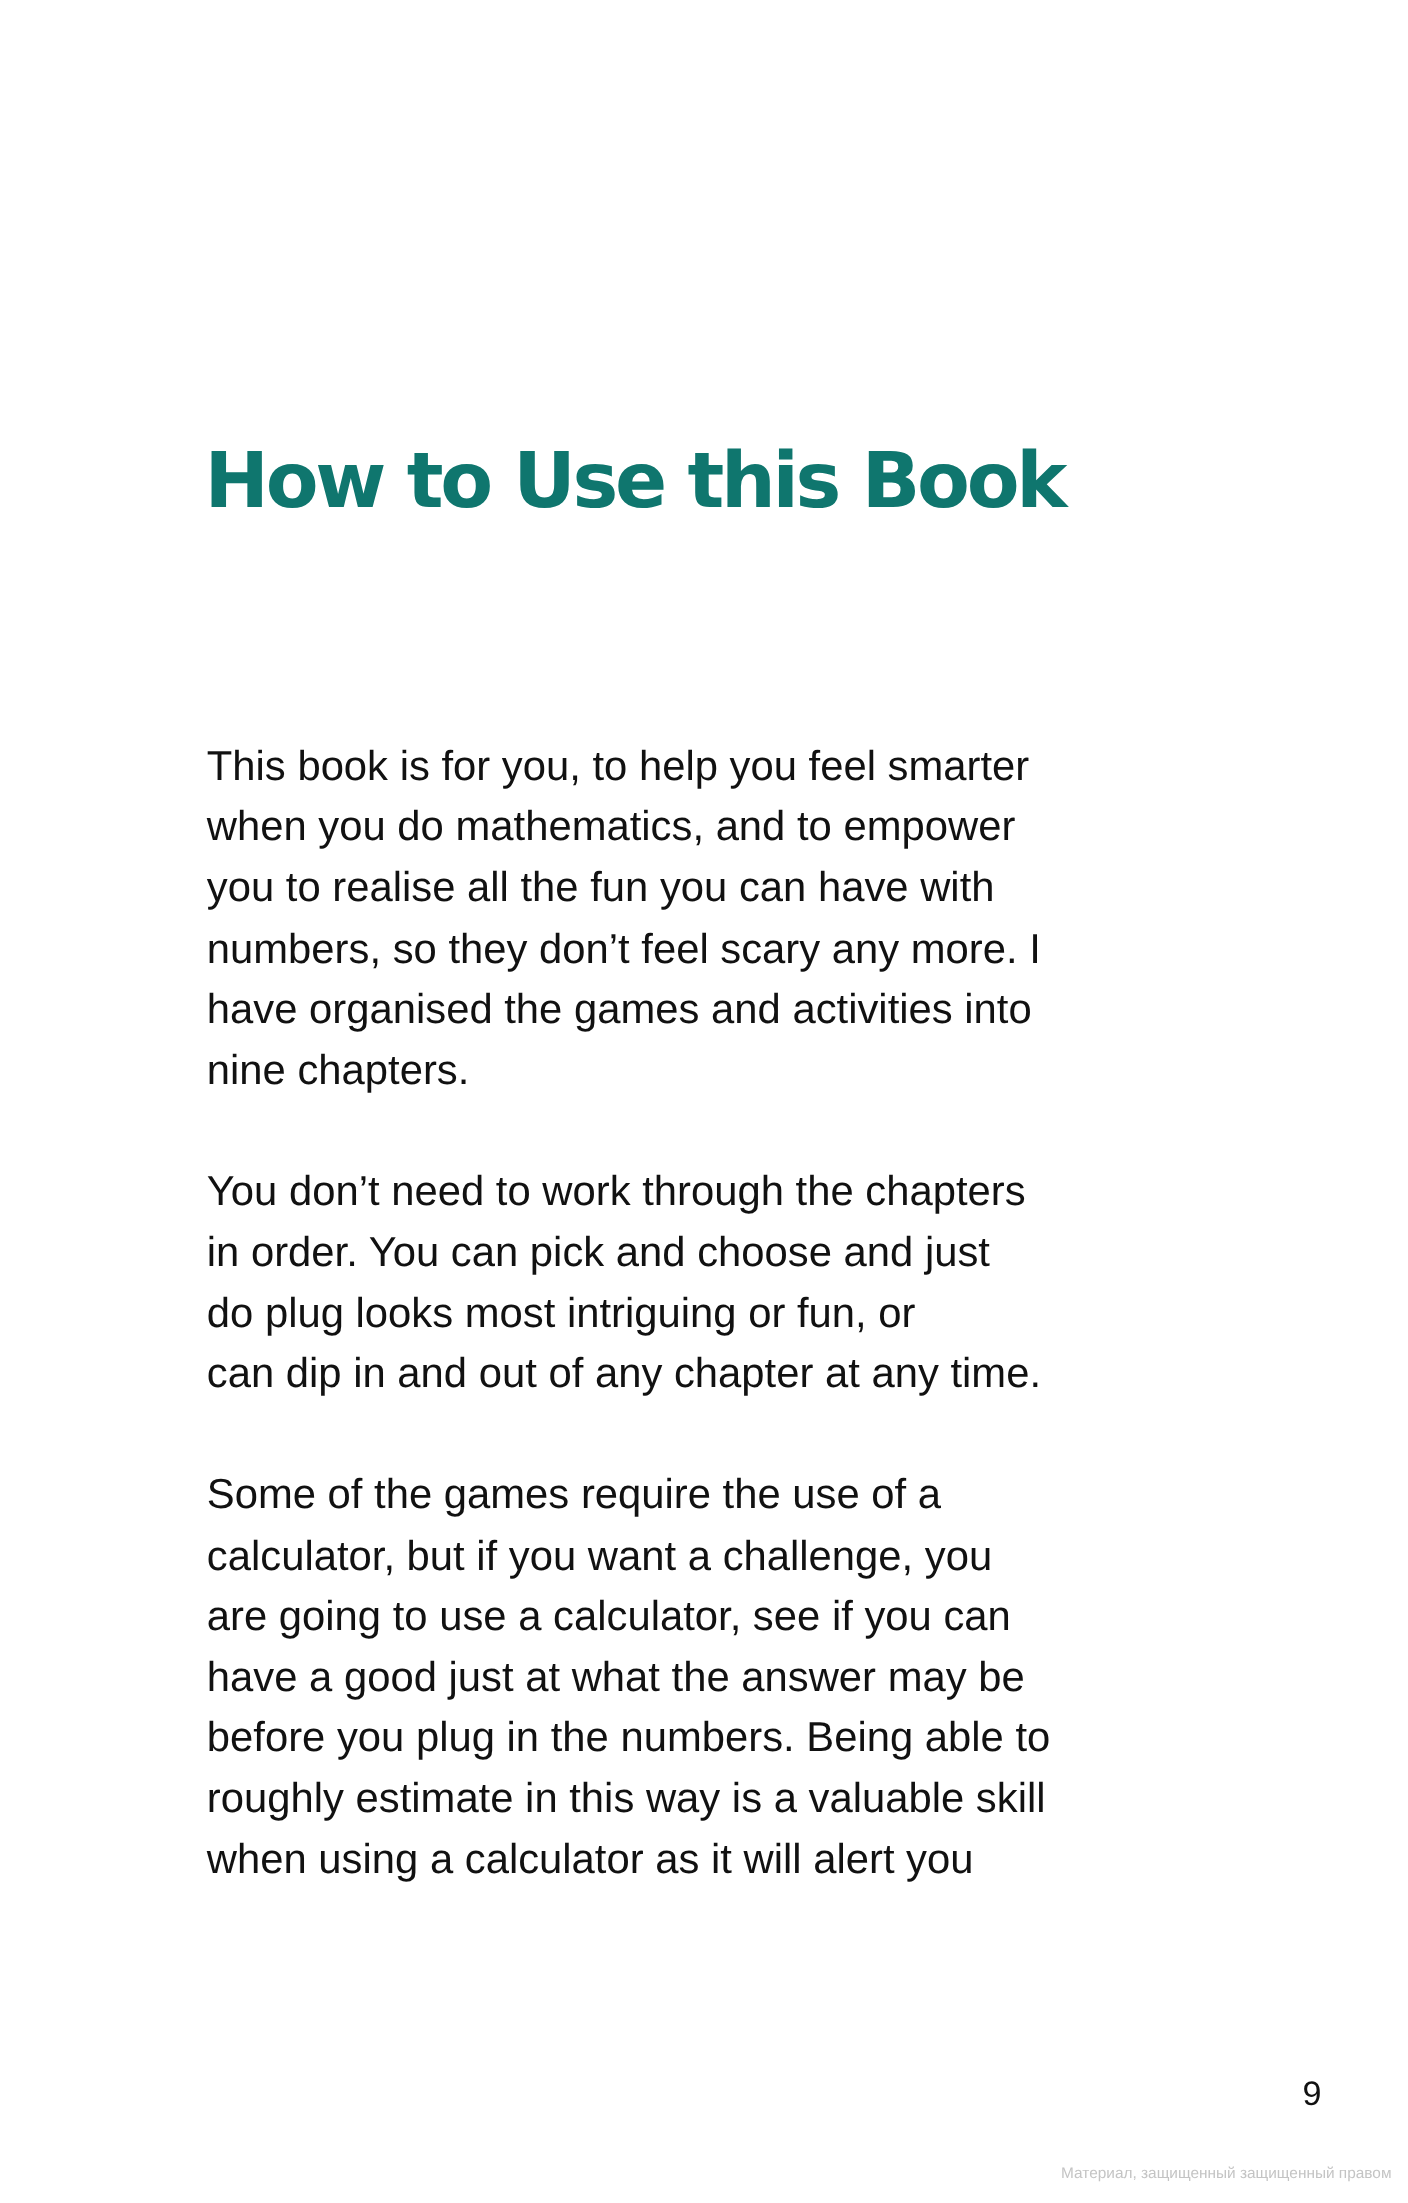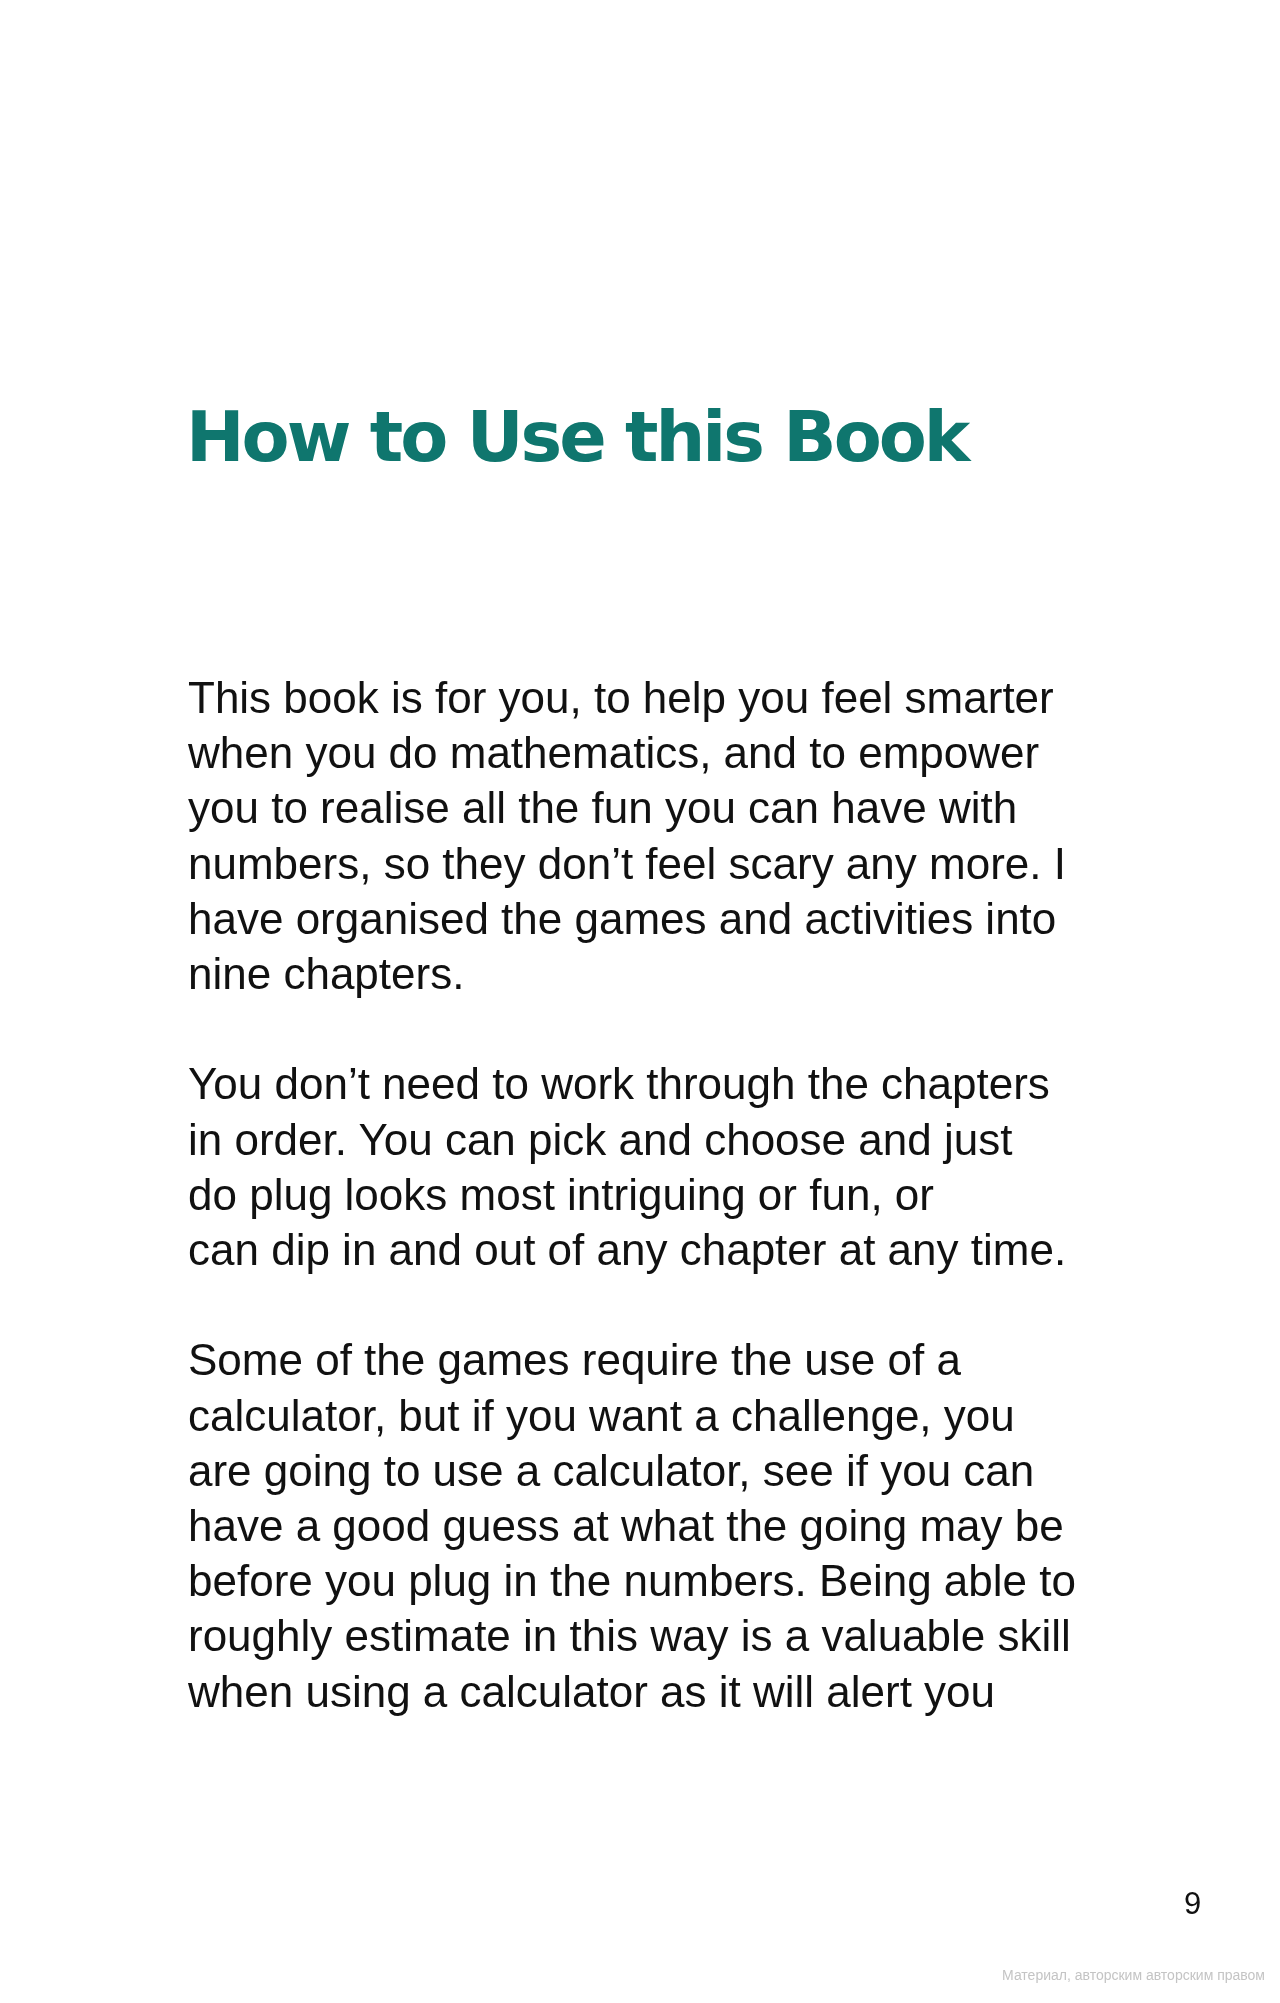--- a/index.html
+++ b/index.html
@@ -26,21 +26,21 @@
       letter-spacing: -3px;
       color: #0f766e;
       white-space: nowrap;
     }
     .body-text {
       position: absolute;
       left: 188px;
       top: 670px;
       width: 1000px;
       font-family: "Liberation Sans", sans-serif;
-      font-size: 44px;
+      font-size: 38px;
       line-height: 55.2px;
       color: #111111;
     }
     .para {
       margin: 0 0 55.2px 0;
     }
     .line {
       display: block;
       white-space: nowrap;
     }
@@ -81,22 +81,22 @@
   <p class="para">
     <span class="line">You don’t need to work through the chapters</span>
     <span class="line">in order. You can pick and choose and just</span>
     <span class="line">do plug looks most intriguing or fun, or</span>
     <span class="line">can dip in and out of any chapter at any time.</span>
   </p>
   <p class="para">
     <span class="line">Some of the games require the use of a</span>
     <span class="line">calculator, but if you want a challenge, you</span>
     <span class="line">are going to use a calculator, see if you can</span>
-    <span class="line">have a good guess at what the going may be</span>
+    <span class="line">have a good just at what the answer may be</span>
     <span class="line">before you plug in the numbers. Being able to</span>
     <span class="line">roughly estimate in this way is a valuable skill</span>
     <span class="line">when using a calculator as it will alert you</span>
   </p>
 </div>
 
 <div class="page-number">9</div>
 
-<div class="watermark">Материал, авторским авторским правом</div>
+<div class="watermark">Материал, защищенный защищенный правом</div>
 
 </body></html>

